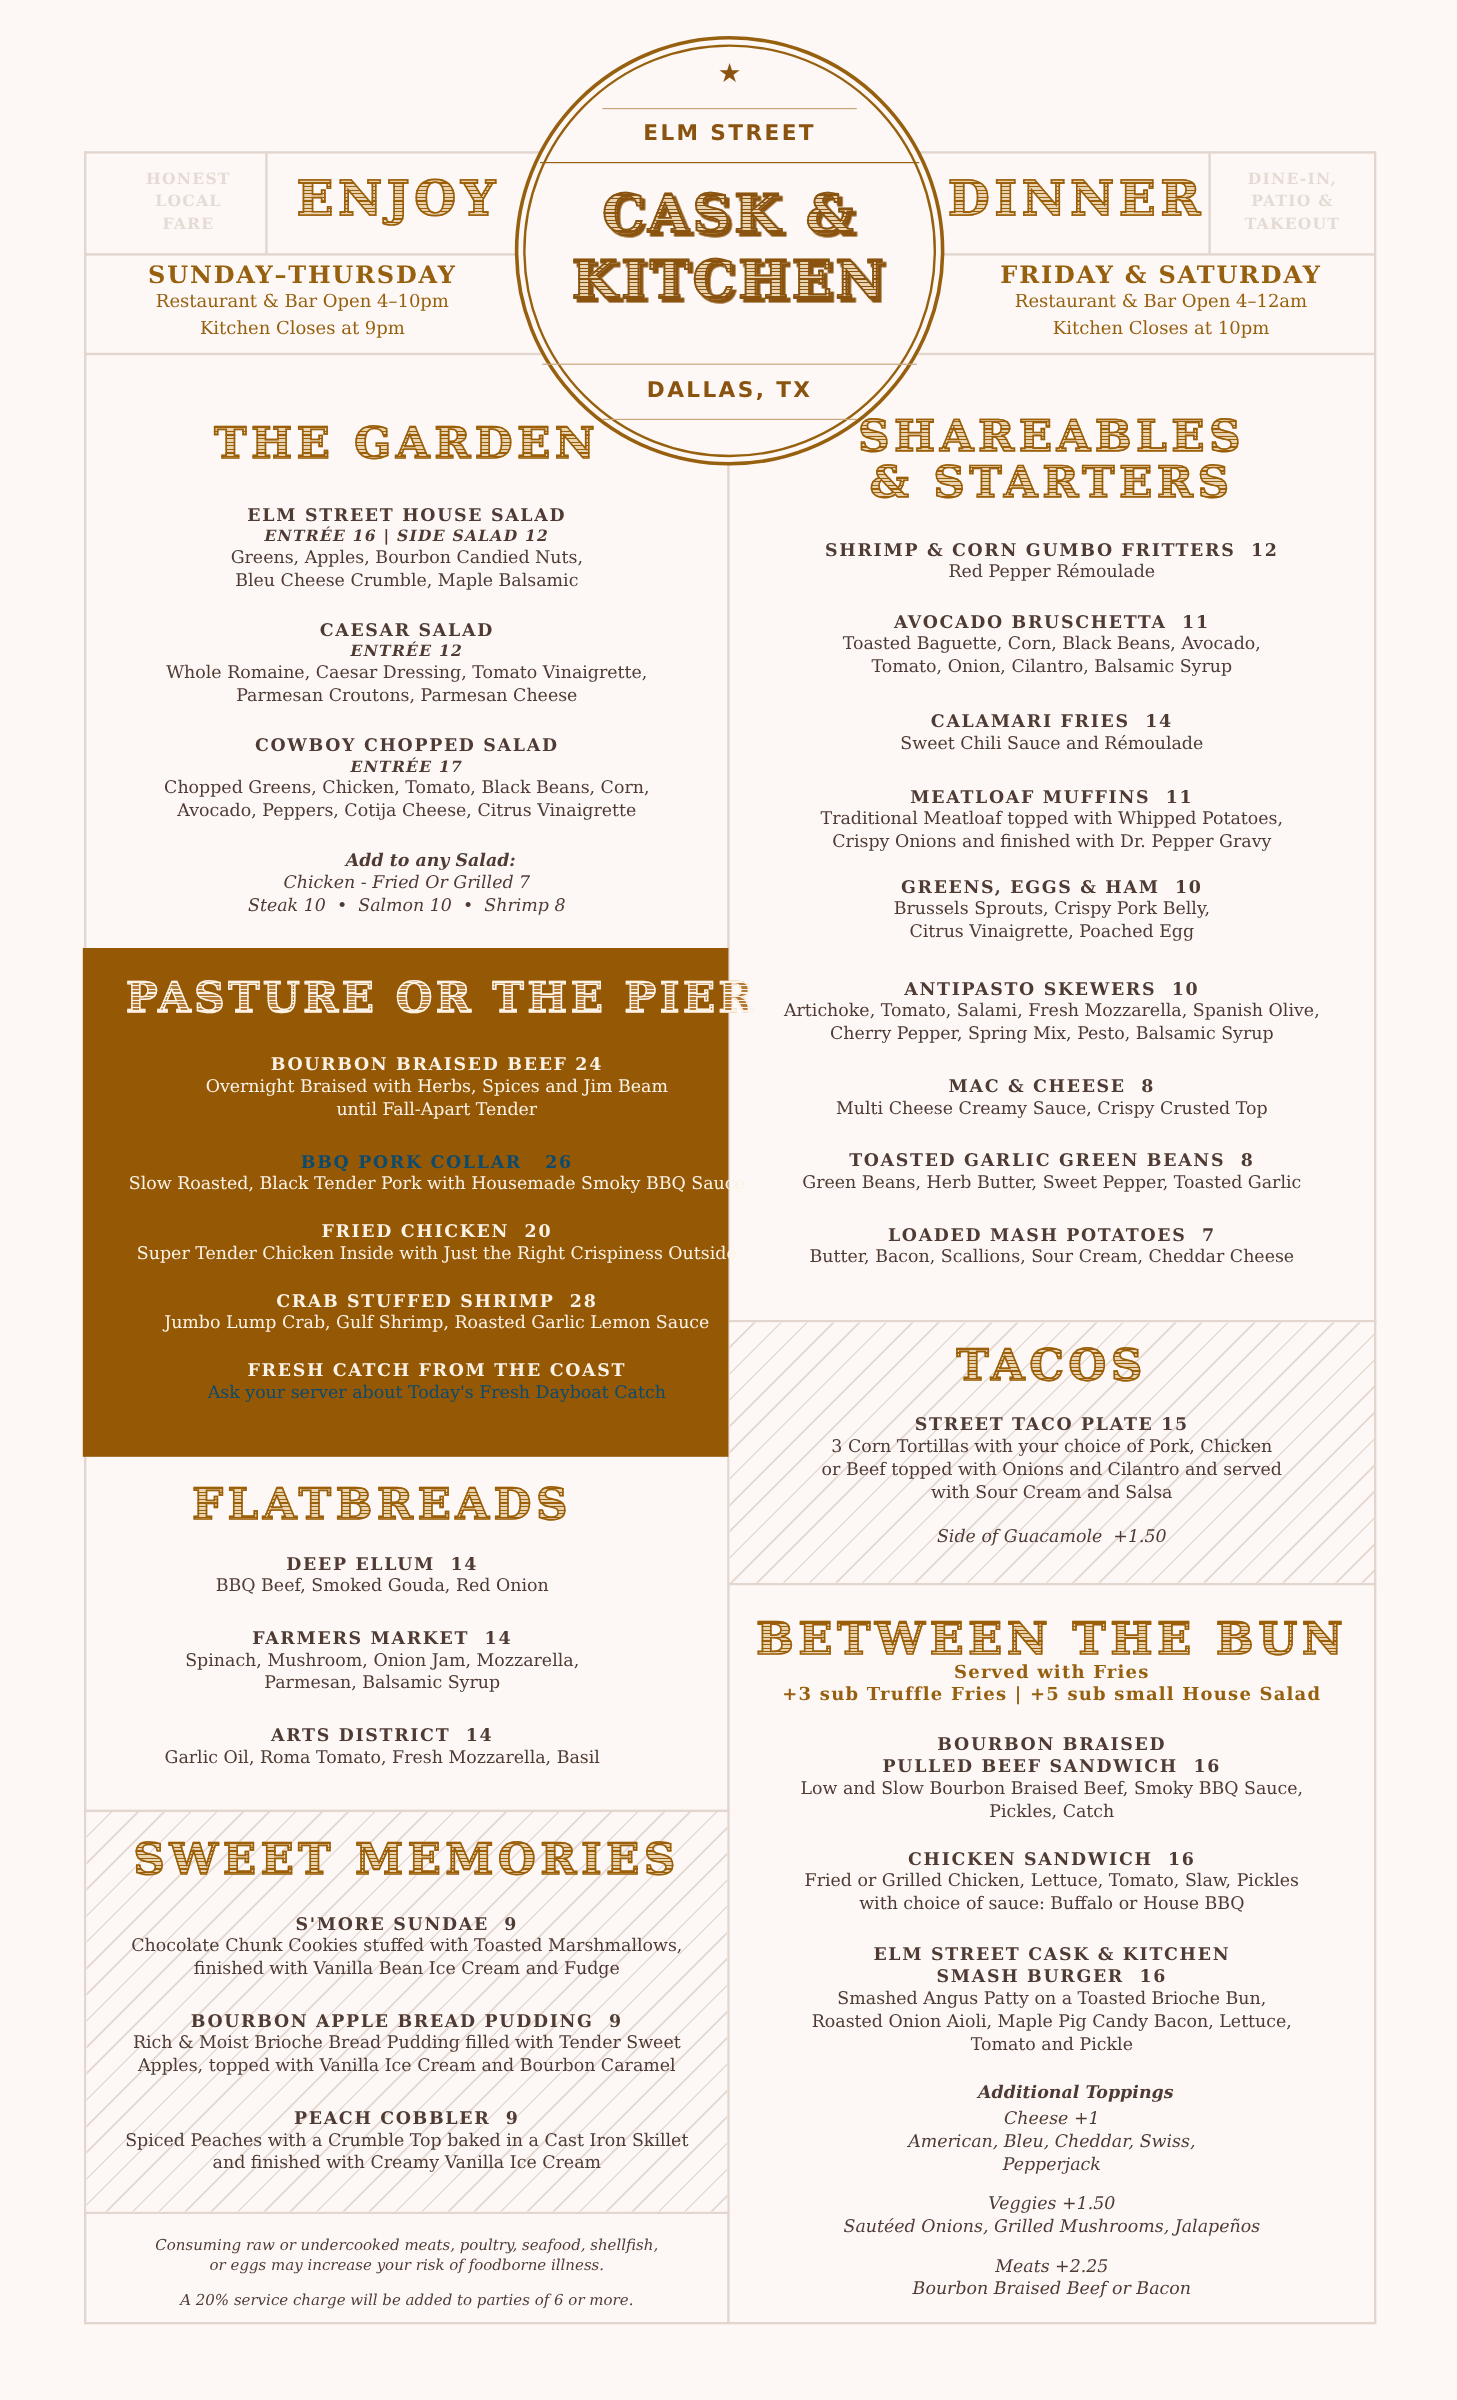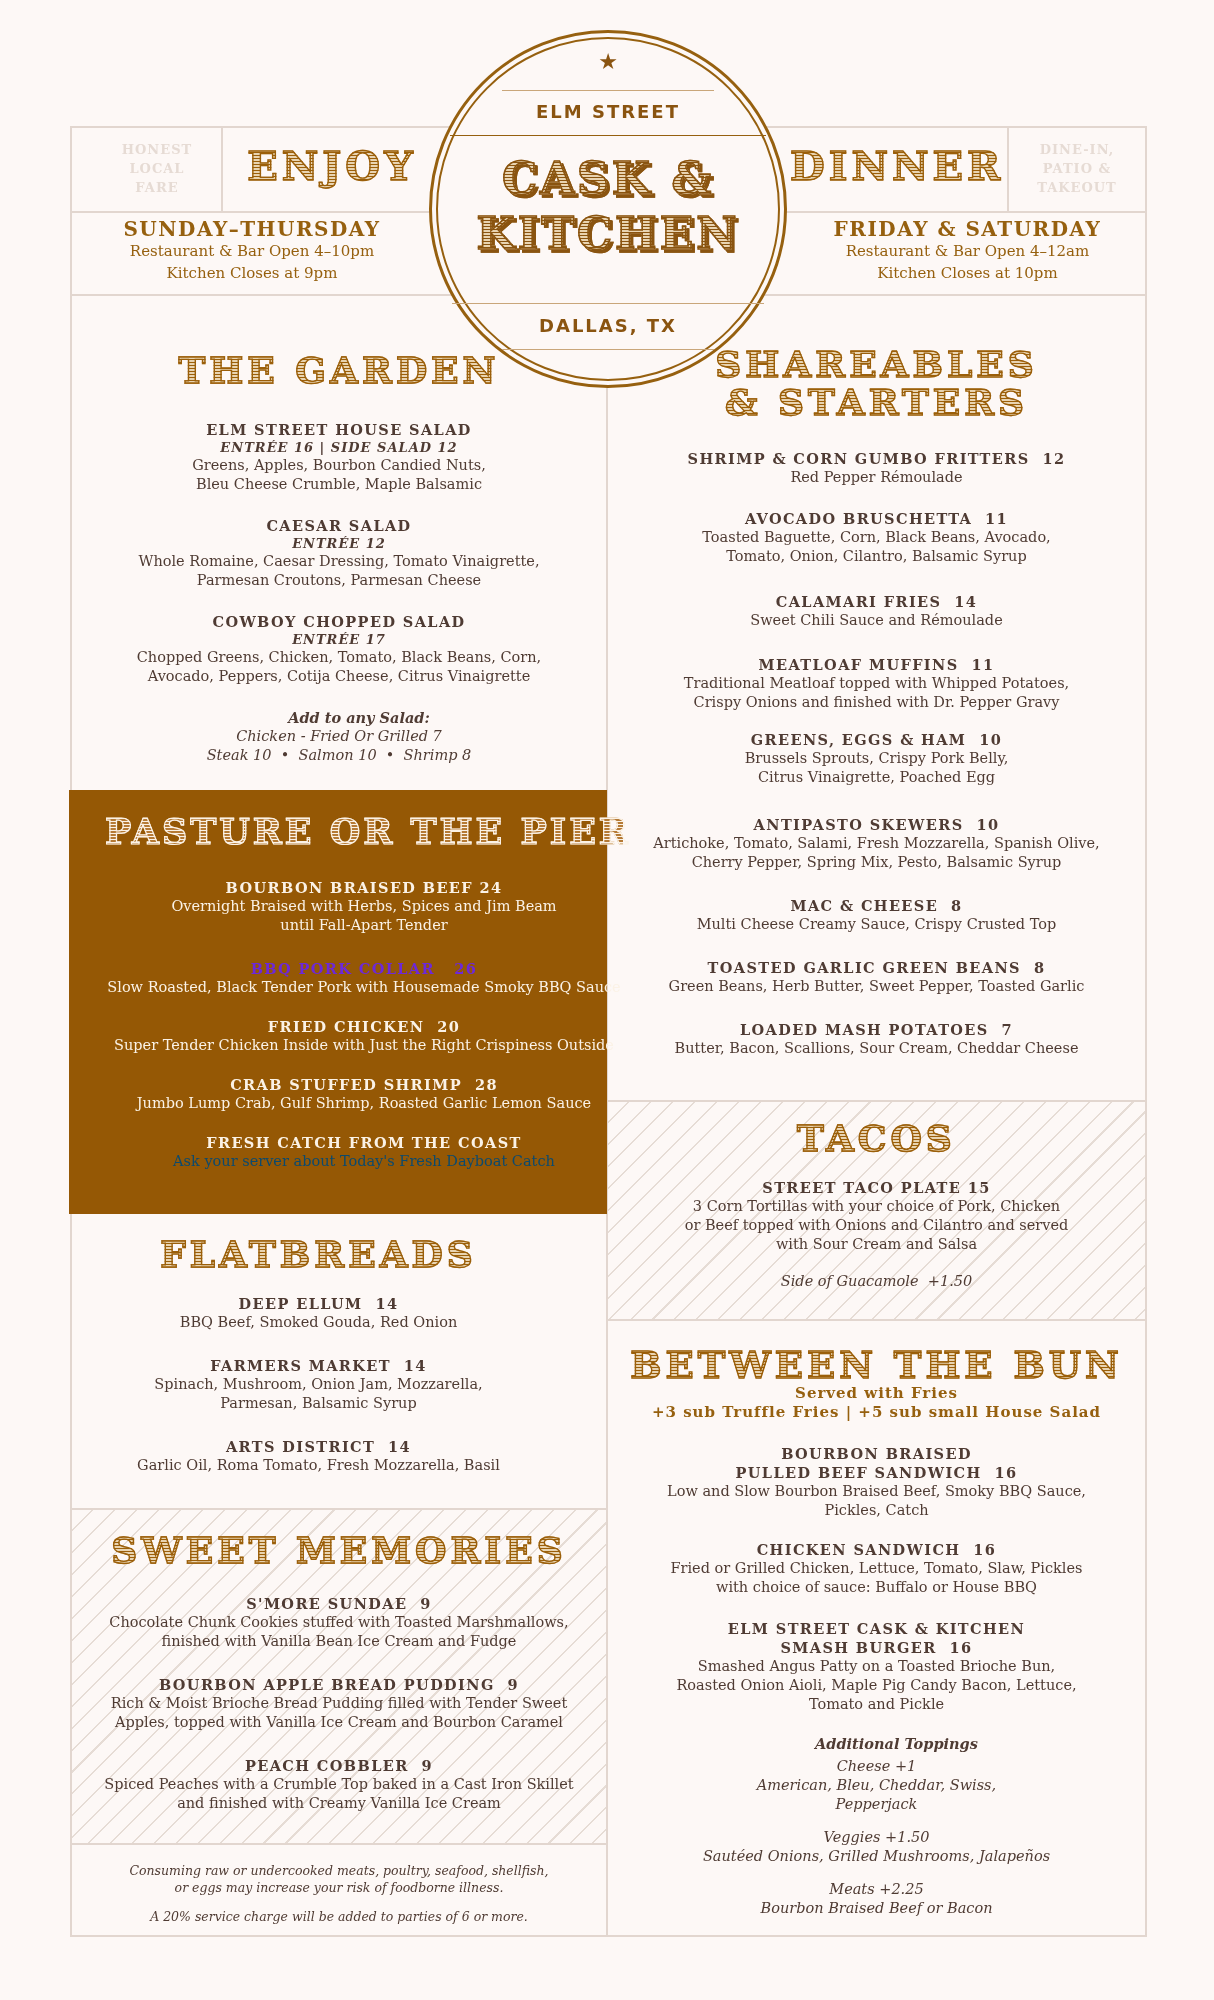--- a/index.html
+++ b/index.html
@@ -151,21 +151,21 @@
 
 <div class="pasture"></div>
 <div class="section pasture-content" style="left:69px;top:812px;width:518px;margin-left:36px;">
   <div class="title display light" style="font-size:35px;letter-spacing:3px;">PASTURE OR THE PIER</div>
   <div class="item" style="margin-top:26px;">
     <div class="name" style="color:#fbf2e6">BOURBON BRAISED BEEF  24</div>
     <div class="desc" style="color:#fbf2e6">Overnight Braised with Herbs, Spices and Jim Beam</div>
     <div class="desc" style="color:#fbf2e6">until Fall-Apart Tender</div>
   </div>
   <div class="item" style="margin-top:24px;">
-    <div class="name" style="color:#6d28d9;white-space:pre;">BBQ PORK COLLAR   26</div>
+    <div class="name" style="color:#0c4a6e;white-space:pre;">BBQ PORK COLLAR   26</div>
     <div class="desc" style="color:#fbf2e6">Slow Roasted, Black Tender Pork with Housemade Smoky BBQ Sauce</div>
   </div>
   <div class="item" style="margin-top:20px;">
     <div class="name" style="color:#fbf2e6;white-space:pre;">FRIED CHICKEN  20</div>
     <div class="desc" style="color:#fbf2e6">Super Tender Chicken Inside with Just the Right Crispiness Outside</div>
   </div>
   <div class="item" style="margin-top:20px;">
     <div class="name" style="color:#fbf2e6;white-space:pre;">CRAB STUFFED SHRIMP  28</div>
     <div class="desc" style="color:#fbf2e6">Jumbo Lump Crab, Gulf Shrimp, Roasted Garlic Lemon Sauce</div>
   </div>

